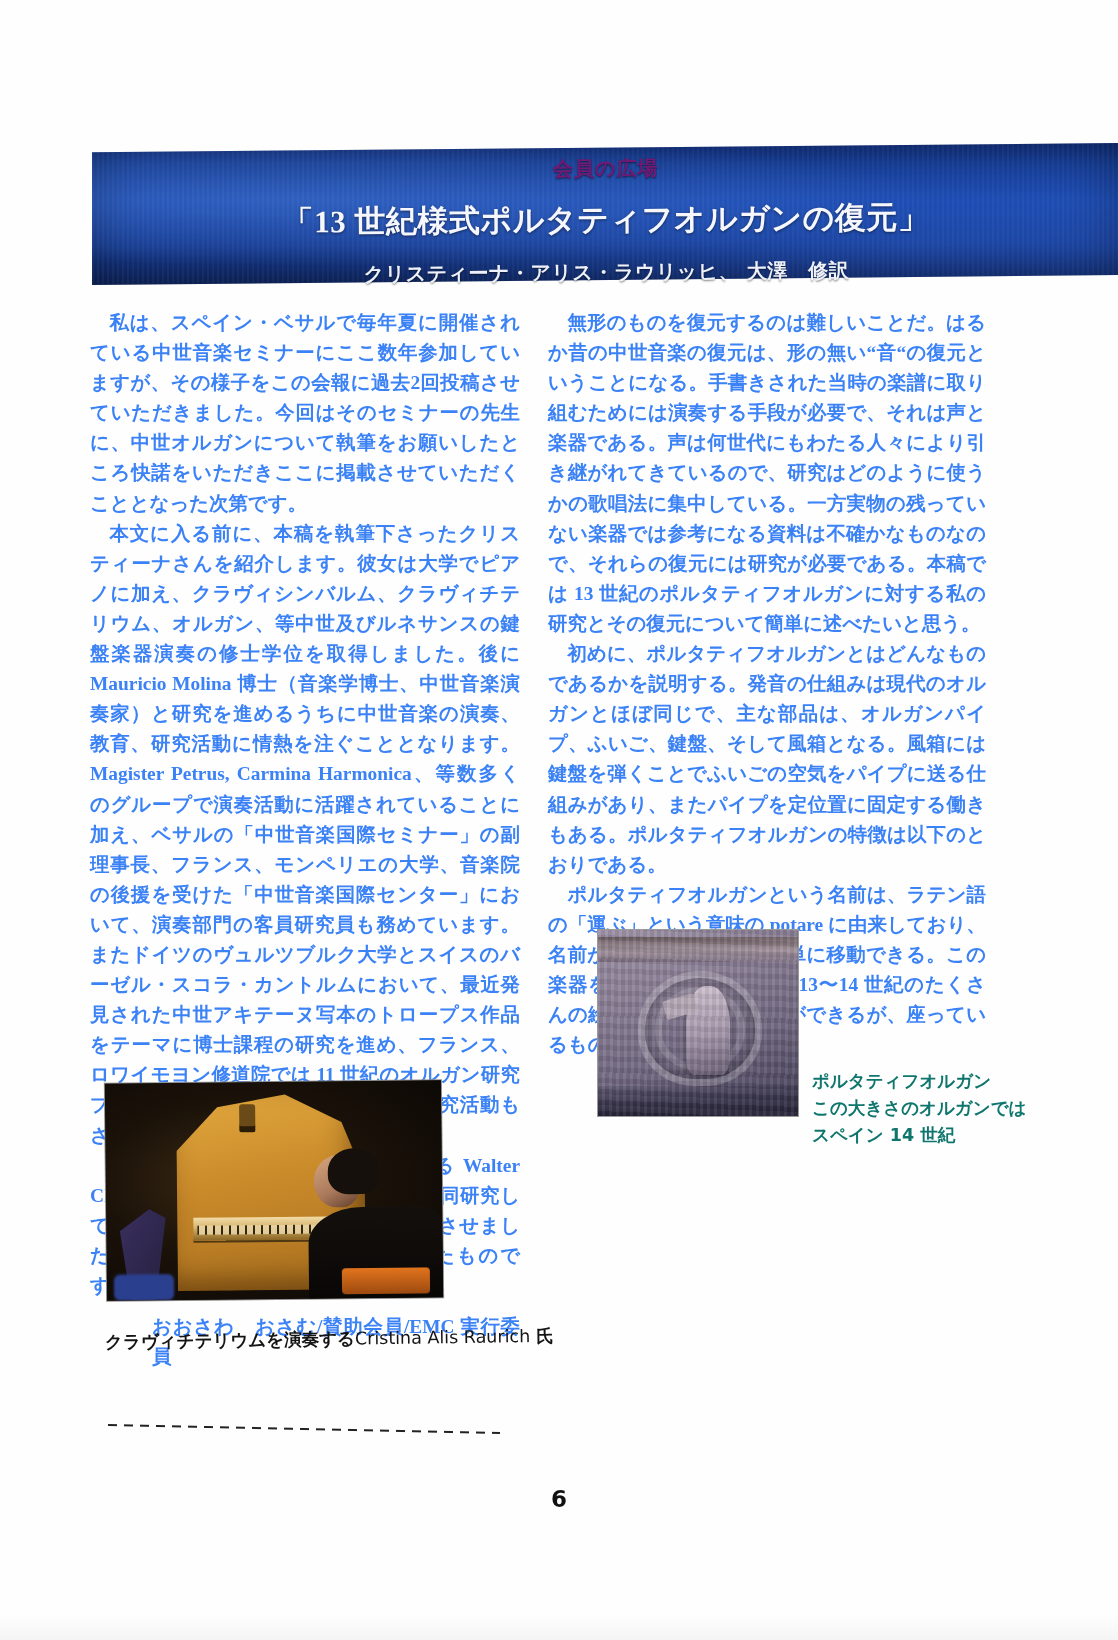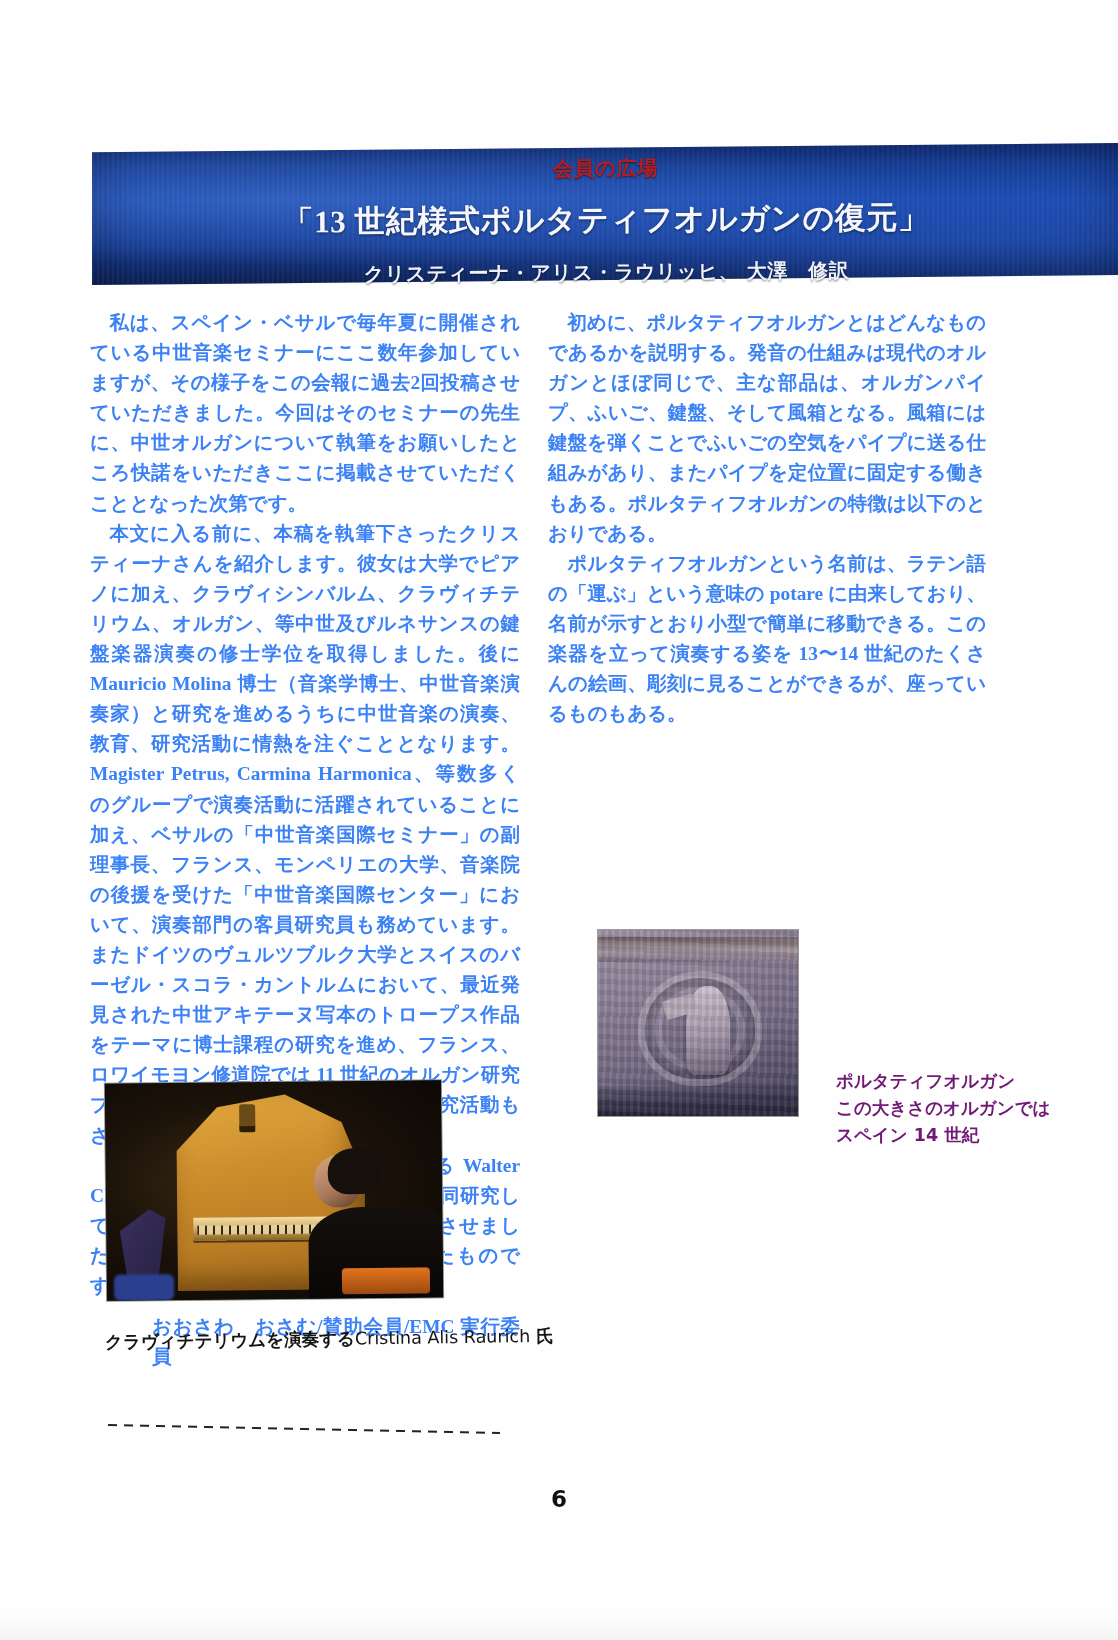--- a/index.html
+++ b/index.html
@@ -61,21 +61,21 @@
     flex-direction: column;
     align-items: center;
     justify-content: flex-start;
     padding-top: 12px;
     box-sizing: border-box;
   }
   .banner-kicker {
     font-family: Liberation Sans, sans-serif;
     font-weight: 700;
     font-size: 20px;
-    color: #b91c1c;
+    color: #701a75;
     letter-spacing: 1px;
     text-shadow: 0 1px 2px rgba(0,0,0,.55);
   }
   .banner-title {
     margin-top: 17px;
     font-family: "Liberation Serif", serif;
     font-weight: 700;
     font-size: 31px;
     color: #f6f7fd;
     letter-spacing: .5px;
@@ -305,23 +305,22 @@
   }
 
   .cap-relief {
     position: absolute;
     left: 812px;
     top: 1068px;
     font-family: "DejaVu Sans", sans-serif;
     font-weight: 700;
     font-size: 17.5px;
     line-height: 27px;
-    color: #701a75;
+    color: #0f766e;
     white-space: nowrap;
-    margin-left: 24px;
   }
 
   
   .dash-rule {
     position: absolute;
     left: 108px;
     top: 1428px;
     width: 392px;
     height: 2px;
     transform: rotate(1.15deg);
@@ -365,20 +364,21 @@
   </div>
 
   <div class="col col-left">
     <p>私は、スペイン・ベサルで毎年夏に開催されている中世音楽セミナーにここ数年参加していますが、その様子をこの会報に過去2回投稿させていただきました。今回はそのセミナーの先生に、中世オルガンについて執筆をお願いしたところ快諾をいただきここに掲載させていただくこととなった次第です。</p>
     <p>本文に入る前に、本稿を執筆下さったクリスティーナさんを紹介します。彼女は大学でピアノに加え、クラヴィシンバルム、クラヴィチテリウム、オルガン、等中世及びルネサンスの鍵盤楽器演奏の修士学位を取得しました。後に Mauricio Molina 博士（音楽学博士、中世音楽演奏家）と研究を進めるうちに中世音楽の演奏、教育、研究活動に情熱を注ぐこととなります。Magister Petrus, Carmina Harmonica、等数多くのグループで演奏活動に活躍されていることに加え、ベサルの「中世音楽国際セミナー」の副理事長、フランス、モンペリエの大学、音楽院の後援を受けた「中世音楽国際センター」において、演奏部門の客員研究員も務めています。またドイツのヴュルツブルク大学とスイスのバーゼル・スコラ・カントルムにおいて、最近発見された中世アキテーヌ写本のトロープス作品をテーマに博士課程の研究を進め、フランス、ロワイモヨン修道院では 11 世紀のオルガン研究プロジェクトに携わるという幅広い研究活動もされています。</p>
     <p>彼女は歴史的オルガン制作家である Walter Chinaglia 氏と中世オルガンの復元を共同研究しており、13 世紀オルガンの復元を完成させました。本稿はその復元について書かれたものです。</p>
     <p class="byline-line">おおさわ　おさむ/賛助会員/EMC 実行委員</p>
   </div>
 
   <div class="col col-right">
+    <p>無形のものを復元するのは難しいことだ。はるか昔の中世音楽の復元は、形の無い“音“の復元ということになる。手書きされた当時の楽譜に取り組むためには演奏する手段が必要で、それは声と楽器である。声は何世代にもわたる人々により引き継がれてきているので、研究はどのように使うかの歌唱法に集中している。一方実物の残っていない楽器では参考になる資料は不確かなものなので、それらの復元には研究が必要である。本稿では 13 世紀のポルタティフオルガンに対する私の研究とその復元について簡単に述べたいと思う。</p>
     <p class="gap">初めに、ポルタティフオルガンとはどんなものであるかを説明する。発音の仕組みは現代のオルガンとほぼ同じで、主な部品は、オルガンパイプ、ふいご、鍵盤、そして風箱となる。風箱には鍵盤を弾くことでふいごの空気をパイプに送る仕組みがあり、またパイプを定位置に固定する働きもある。ポルタティフオルガンの特徴は以下のとおりである。</p>
     <p class="gap">ポルタティフオルガンという名前は、ラテン語の「運ぶ」という意味の potare に由来しており、名前が示すとおり小型で簡単に移動できる。この楽器を立って演奏する姿を 13〜14 世紀のたくさんの絵画、彫刻に見ることができるが、座っているものもある。</p>
   </div>
 
   <div class="figure fig-relief">
     <div class="relief-bg"></div>
     <div class="relief-top-band"></div>
     <div class="relief-quatrefoil"></div>
     <div class="relief-figure"></div>
     <div class="relief-organ"></div>

